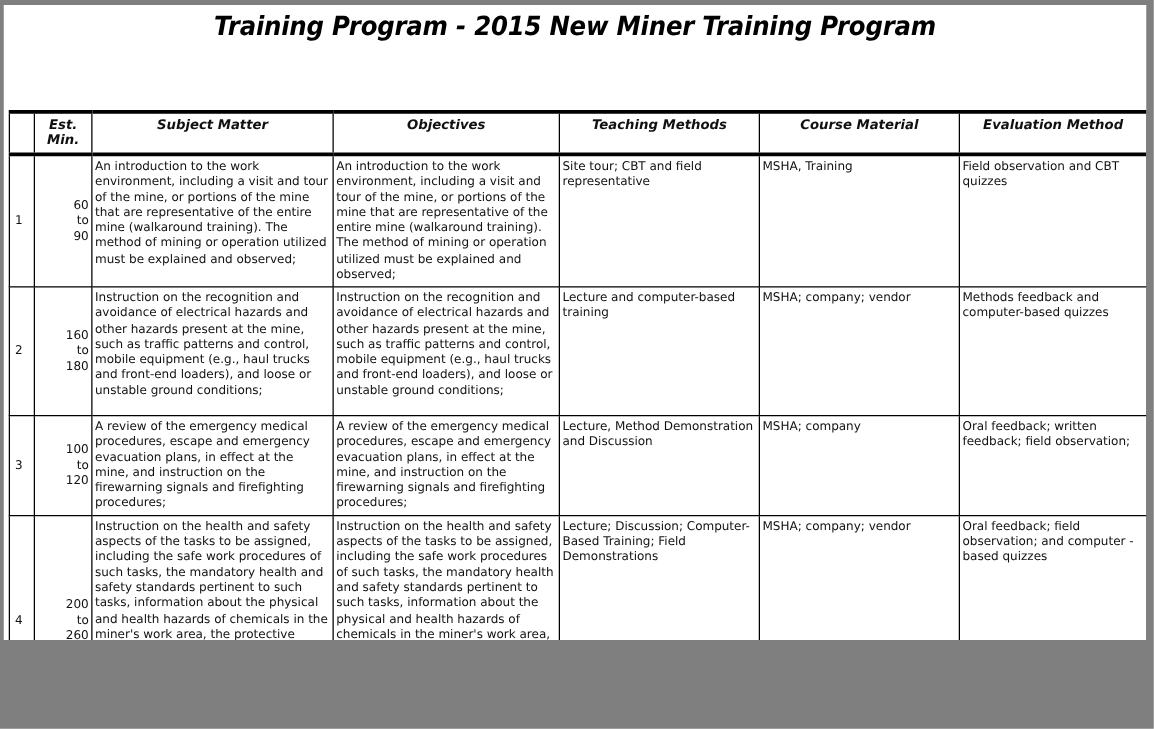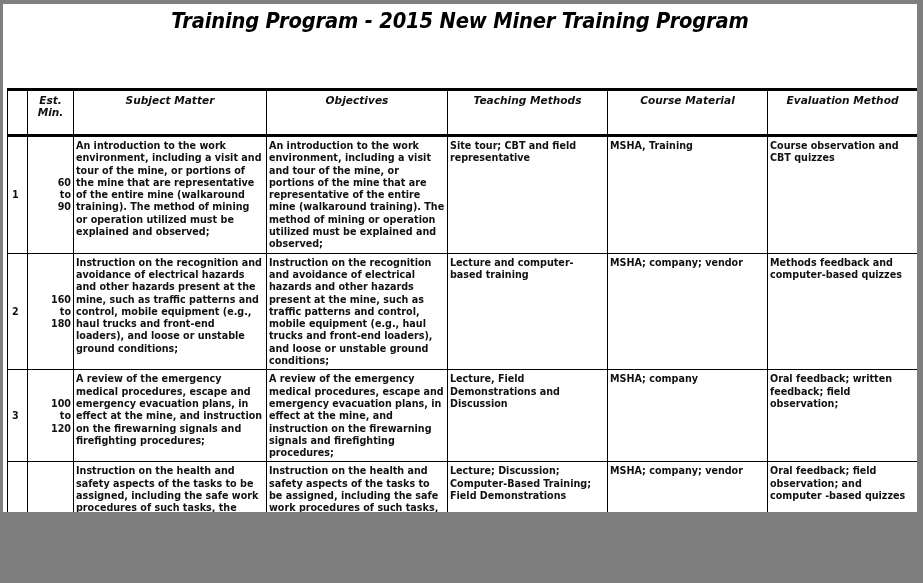--- a/index.html
+++ b/index.html
@@ -1,21 +1,21 @@
 <!DOCTYPE html>
 <html><head>
 <meta charset="utf-8">
 <style>
   html, body { margin:0; padding:0; }
   body { width:923px; height:583px; background:#7f7f7f; overflow:hidden; position:relative; font-family:"DejaVu Sans", sans-serif; }
   .page { position:absolute; left:3px; top:4px; width:914px; height:508px; background:#ffffff; overflow:hidden; }
   .title { position:absolute; left:0; top:5px; width:914px; text-align:center; font-family:"DejaVu Sans", sans-serif; font-weight:bold; font-style:italic; font-size:21px; color:#000; letter-spacing:-0.2px; transform:scaleX(0.93); transform-origin:center; }
   table.grid { position:absolute; left:4px; top:84px; border-collapse:collapse; table-layout:fixed; width:910px; font-size:9.6px; line-height:12.3px; color:#111; }
-  table.grid th, table.grid td { border:1px solid #000; vertical-align:top; padding:3px 2px 2px 2px; word-wrap:break-word;font-weight:bold; }
-  table.grid thead tr th { border-top:3px solid #000; border-bottom:3px solid #000; font-style:italic; font-weight:bold; font-size:10.6px; text-align:center; padding:3px 2px 16px 2px; line-height:12px; }
+  table.grid th, table.grid td { border:1px solid #000; vertical-align:top; padding:3px 2px 2px 2px; word-wrap:break-word; }
+  table.grid thead tr th { border-top:3px solid #000; border-bottom:3px solid #000; font-style:italic; font-weight:bold; font-size:10.6px; text-align:center; padding:3px 2px 4px 2px; line-height:12px; }
   table.grid td.num, table.grid td.est { vertical-align:middle; text-align:right; }
   table.grid td.num { text-align:left; padding-left:4px; }
 </style>
 </head>
 <body>
 
 <div class="page">
   <div class="title">Training Program - 2015 New Miner Training Program</div>
 
   <table class="grid">
@@ -40,37 +40,37 @@
       </tr>
     </thead>
     <tbody>
       <tr style="height:106px">
         <td class="num">1</td>
         <td class="est"><span style="display:inline-block;width:22px;">60 to 90</span></td>
         <td>An introduction to the work environment, including a visit and tour of the mine, or portions of the mine that are representative of the entire mine (walkaround training). The method of mining or operation utilized must be explained and observed;</td>
         <td>An introduction to the work environment, including a visit and tour of the mine, or portions of the mine that are representative of the entire mine (walkaround training). The method of mining or operation utilized must be explained and observed;</td>
         <td>Site tour; CBT and field representative</td>
         <td>MSHA, Training</td>
-        <td>Course observation and CBT quizzes</td>
+        <td>Field observation and CBT quizzes</td>
       </tr>
       <tr style="height:103px">
         <td class="num">2</td>
         <td class="est"><span style="display:inline-block;width:22px;">160 to 180</span></td>
         <td>Instruction on the recognition and avoidance of electrical hazards and other hazards present at the mine, such as traffic patterns and control, mobile equipment (e.g., haul trucks and front-end loaders), and loose or unstable ground conditions;</td>
         <td>Instruction on the recognition and avoidance of electrical hazards and other hazards present at the mine, such as traffic patterns and control, mobile equipment (e.g., haul trucks and front-end loaders), and loose or unstable ground conditions;</td>
         <td>Lecture and computer-based training</td>
         <td>MSHA; company; vendor</td>
         <td>Methods feedback and computer-based quizzes</td>
       </tr>
       <tr style="height:79px">
         <td class="num">3</td>
         <td class="est"><span style="display:inline-block;width:22px;">100 to 120</span></td>
         <td>A review of the emergency medical procedures, escape and emergency evacuation plans, in effect at the mine, and instruction on the firewarning signals and firefighting procedures;</td>
         <td>A review of the emergency medical procedures, escape and emergency evacuation plans, in effect at the mine, and instruction on the firewarning signals and firefighting procedures;</td>
-        <td>Lecture, Field Demonstrations and  Discussion</td>
+        <td>Lecture, Method Demonstration and  Discussion</td>
         <td>MSHA; company</td>
         <td>Oral feedback; written feedback; field observation;</td>
       </tr>
       <tr style="height:168px">
         <td class="num">4</td>
         <td class="est"><span style="display:inline-block;width:22px;">200 to 260</span></td>
         <td>Instruction on the health and safety aspects of the tasks to be assigned, including the safe work procedures of such tasks, the mandatory health and safety standards pertinent to such tasks, information about the physical and health hazards of chemicals in the miner's work area, the protective measures a miner can take against these hazards, and the contents of the mine's HazCom program;</td>
         <td>Instruction on the health and safety aspects of the tasks to be assigned, including the safe work procedures of such tasks, the mandatory health and safety standards pertinent to such tasks, information about the physical and health hazards of chemicals in the miner's work area, the protective measures a miner can take against these hazards, and the contents of the mine's HazCom program;</td>
         <td>Lecture; Discussion; Computer-Based Training; Field Demonstrations</td>
         <td>MSHA; company; vendor</td>

